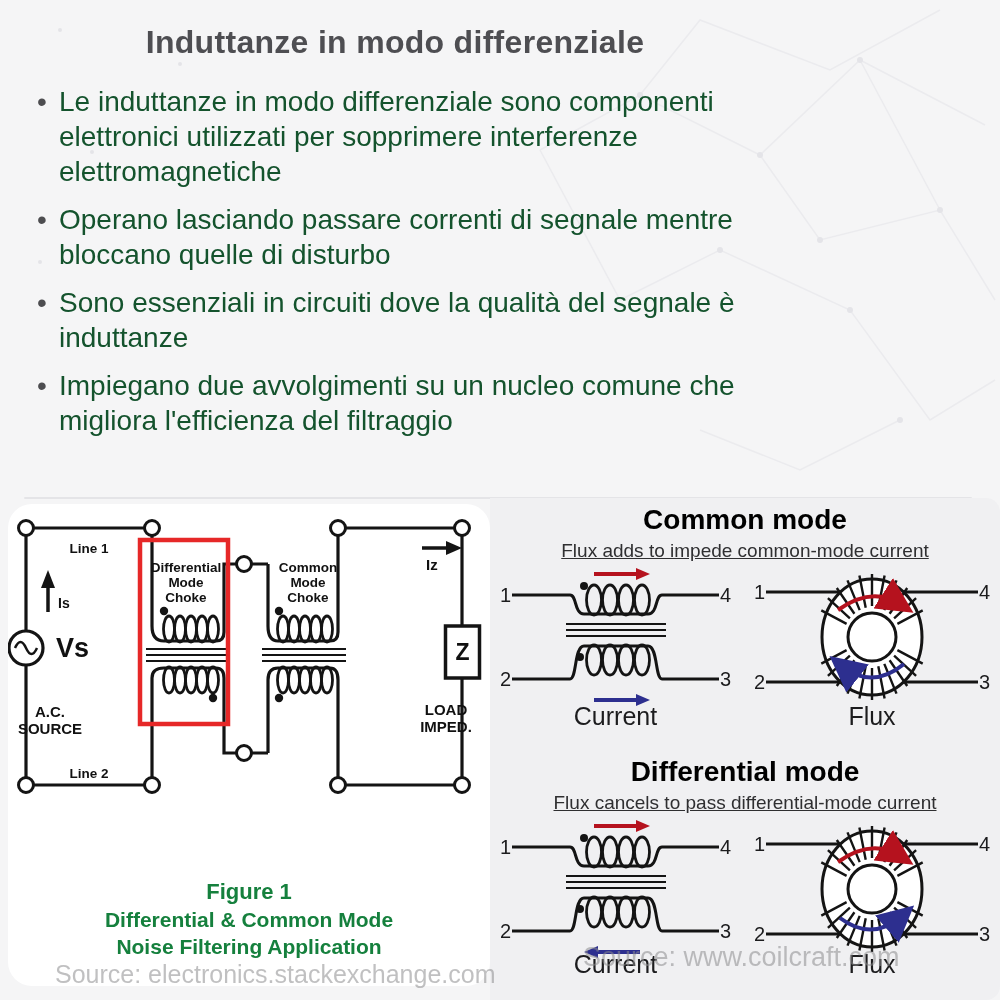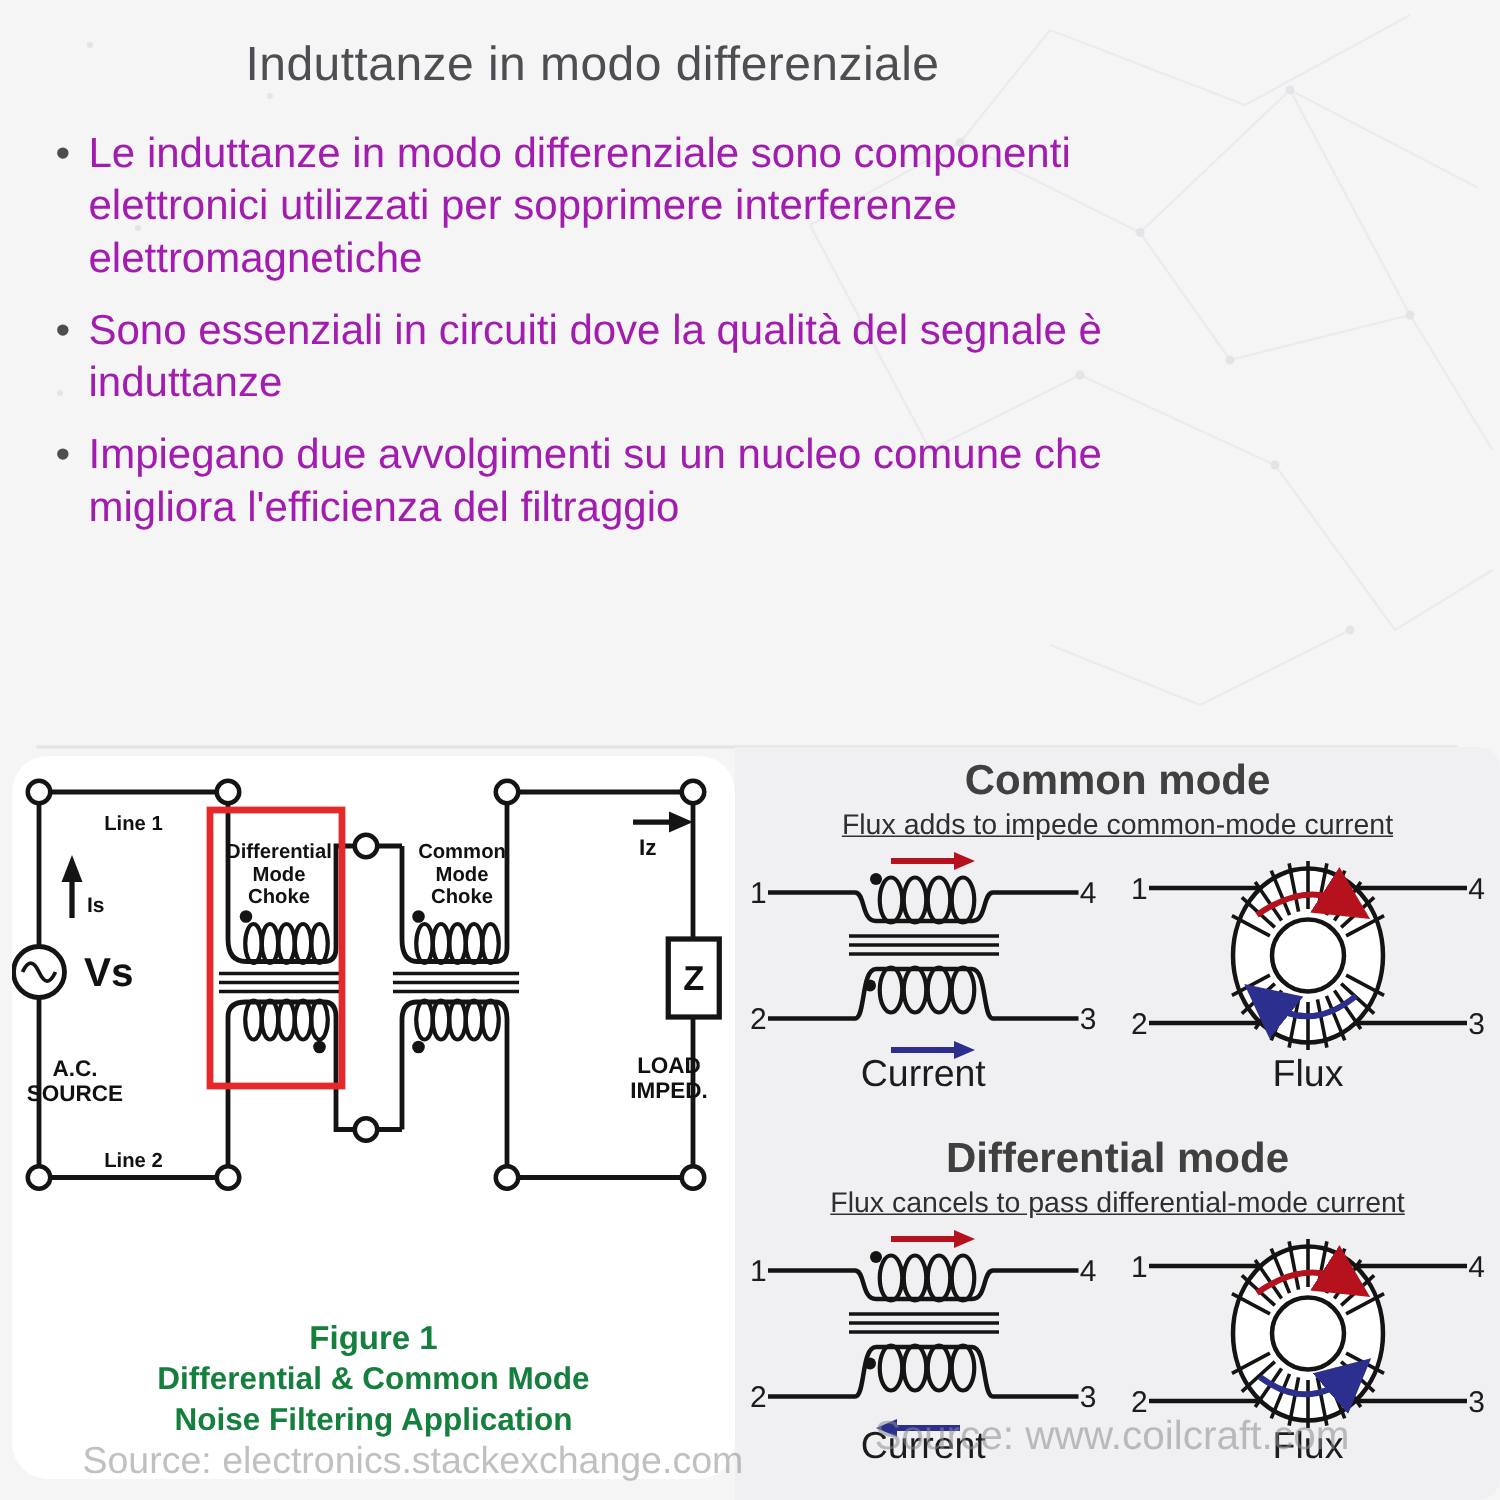--- a/index.html
+++ b/index.html
@@ -4,36 +4,36 @@
 <style>
   html,body{margin:0;padding:0;}
   body{
     width:1000px;height:1000px;position:relative;overflow:hidden;
     background:#f5f5f6;
     font-family:"Liberation Sans","DejaVu Sans",sans-serif;
   }
   .bg-pattern{position:absolute;inset:0;z-index:0;}
   .page-title{
     position:absolute;top:24px;left:0;width:790px;text-align:center;
-    font-size:32px;font-weight:400;color:#4e4e52;letter-spacing:.3px;z-index:2;margin:0;
+    font-size:32px;font-weight:700;color:#4e4e52;letter-spacing:.3px;z-index:2;margin:0;
   }
   .bullets{position:absolute;left:36px;top:84px;width:930px;z-index:2;}
   .bullet{position:relative;padding-left:23px;margin-bottom:13px;
-    font-size:28px;line-height:35px;color:#a21caf;}
+    font-size:28px;line-height:35px;color:#14532d;}
   .bullet::before{content:"•";position:absolute;left:1px;top:0;font-size:28px;color:#4d4d50;}
   .divider{position:absolute;left:24px;top:497px;width:948px;height:2px;background:#e4e4e7;border-radius:1px;z-index:1;}
   .figure-card{position:absolute;left:8px;top:504px;width:482px;height:482px;background:#ffffff;border-radius:24px;z-index:2;}
   .figure-card svg{position:absolute;left:0;top:4px;}
   .caption{position:absolute;left:0;right:0;top:374px;text-align:center;color:#15803d;z-index:4;}
   .caption .c1{font-size:22px;font-weight:700;line-height:28px;}
   .caption .c2{font-size:21px;font-weight:700;line-height:27px;}
   .wm{position:absolute;color:rgba(140,140,142,.55);z-index:5;white-space:nowrap;}
   .wm-left{left:55px;top:960px;font-size:25px;}
   .right-col{position:absolute;left:490px;top:498px;width:510px;height:502px;z-index:2;background:#f0f0f2;border-radius:0 14px 14px 0;}
-  .sec-title{position:absolute;left:0;width:510px;text-align:center;font-size:28px;font-weight:700;color:#404040;}
+  .sec-title{position:absolute;left:0;width:510px;text-align:center;font-size:28px;font-weight:700;color:#000000;}
   .sec-sub{position:absolute;left:0;width:510px;text-align:center;font-size:19px;color:#2f2f31;text-decoration:underline;}
   .ct-common{top:6px;} .cs-common{top:42px;}
   .ct-diff{top:258px;} .cs-diff{top:294px;}
   .dia{position:absolute;}
   .dia-label{position:absolute;text-align:center;font-size:25px;color:#1c1c1e;z-index:6;}
   .wm-right{left:93px;top:444px;font-size:27px;z-index:7;}
   svg text{font-family:"Liberation Sans","DejaVu Sans",sans-serif;}
 </style>
 </head>
 <body>
@@ -66,20 +66,24 @@
 
 <h1 class="page-title">Induttanze in modo differenziale</h1>
 
 <div class="bullets">
   <div class="bullet">
     <div>Le induttanze in modo differenziale sono componenti</div>
     <div>elettronici utilizzati per sopprimere interferenze</div>
     <div>elettromagnetiche</div>
   </div>
   <div class="bullet">
+    <div>Operano lasciando passare correnti di segnale mentre</div>
+    <div>bloccano quelle di disturbo</div>
+  </div>
+  <div class="bullet">
     <div>Sono essenziali in circuiti dove la qualità del segnale è</div>
     <div>induttanze</div>
   </div>
   <div class="bullet">
     <div>Impiegano due avvolgimenti su un nucleo comune che</div>
     <div>migliora l'efficienza del filtraggio</div>
   </div>
 </div>
 
 <div class="divider"></div>

